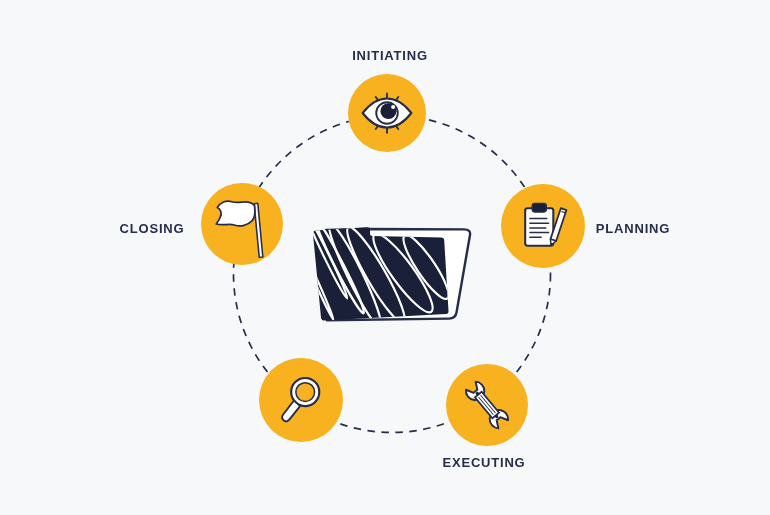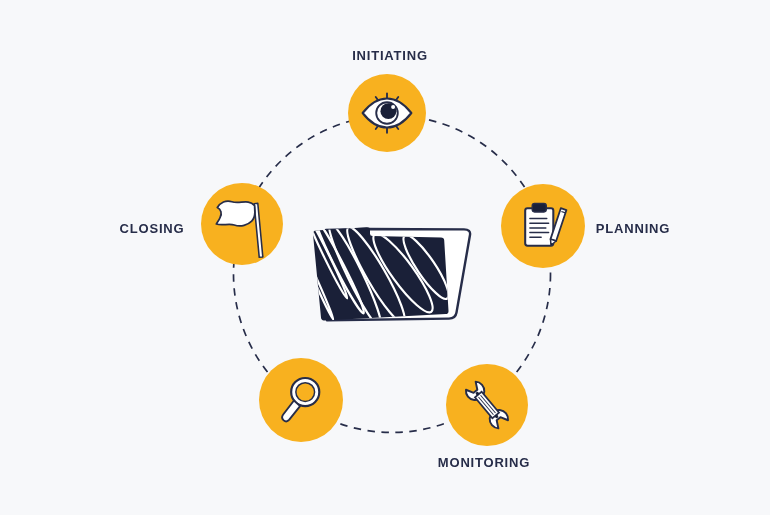--- a/index.html
+++ b/index.html
@@ -106,21 +106,21 @@
         <path d="M25.5,6 L29.5,13.5 L34.5,13.5 L38.5,6 A9.5,9.5 0 1,1 25.5,6 Z" fill="#ffffff" stroke="#272d49" stroke-width="2" stroke-linejoin="round"></path>
         <path d="M25.5,58 L29.5,50.5 L34.5,50.5 L38.5,58 A9.5,9.5 0 1,0 25.5,58 Z" fill="#ffffff" stroke="#272d49" stroke-width="2" stroke-linejoin="round"></path>
         <rect x="27.5" y="18" width="9" height="28" fill="#ffffff" stroke="#272d49" stroke-width="1.8"></rect>
         <line x1="30.6" y1="20" x2="30.6" y2="44" stroke="#272d49" stroke-width="1"></line>
         <line x1="33.4" y1="20" x2="33.4" y2="44" stroke="#272d49" stroke-width="1"></line>
         <circle cx="32" cy="16.5" r="1.7" fill="#1a2038"></circle>
         <circle cx="32" cy="47.5" r="1.7" fill="#1a2038"></circle>
       </g>
     </svg>
   </div>
-  <div class="phase-label" style="left:484px;top:463px;">MONITORING</div>
+  <div class="phase-label" style="left:484px;top:463px;">EXECUTING</div>
 
   <div class="node" style="left:259px;top:358px;width:84px;height:84px;">
     <svg width="60" height="60" viewBox="0 0 64 64">
       <circle cx="36.5" cy="23.5" r="15" fill="#ffffff" stroke="#272d49" stroke-width="2.3"></circle>
       <circle cx="36.5" cy="23.5" r="10" fill="#f8b11f" stroke="#272d49" stroke-width="1.6"></circle>
       <path d="M24.5,32.5 L13,47.5 Q10.4,51 13.5,53.7 Q16.6,56.3 19.5,53 L31,38.5 Z" fill="#ffffff" stroke="#272d49" stroke-width="2" stroke-linejoin="round"></path>
     </svg>
   </div>
 
   <div class="node" style="left:201px;top:183px;width:82px;height:82px;">

